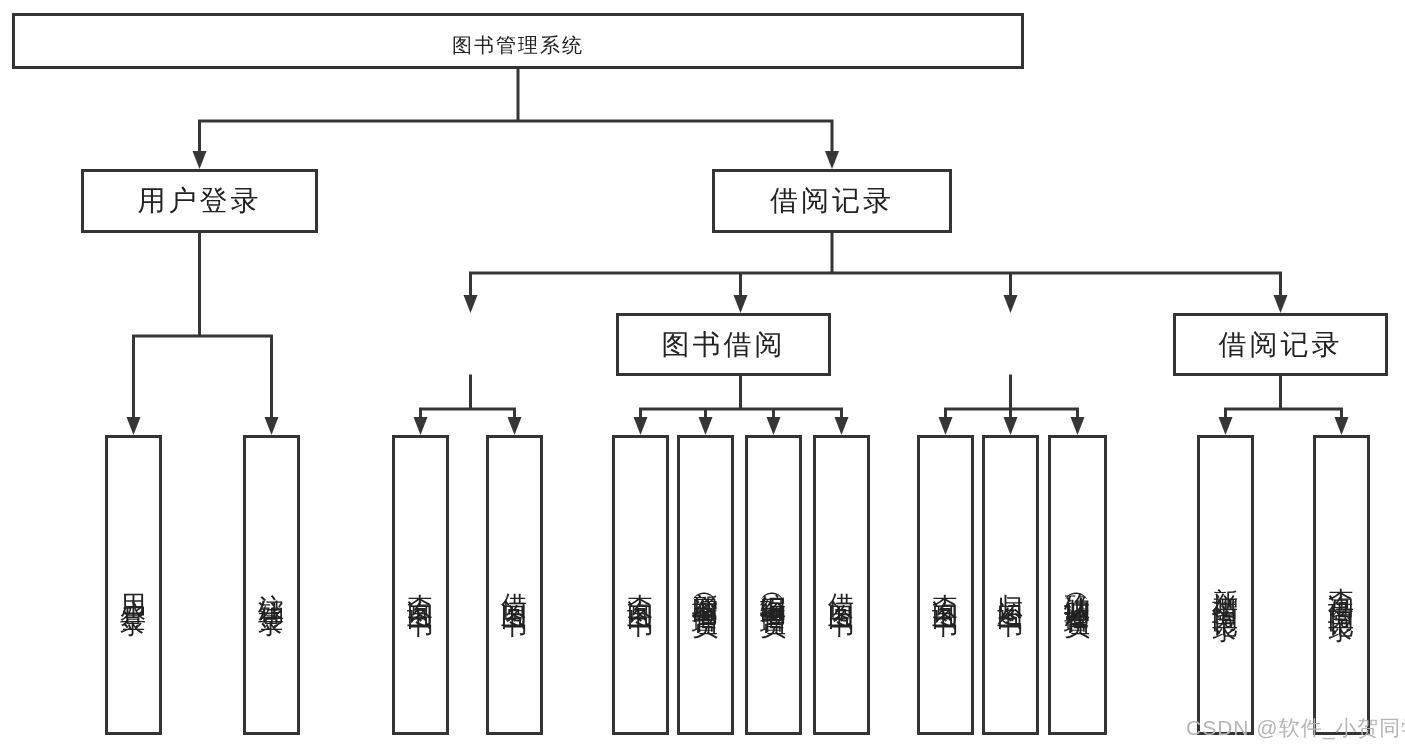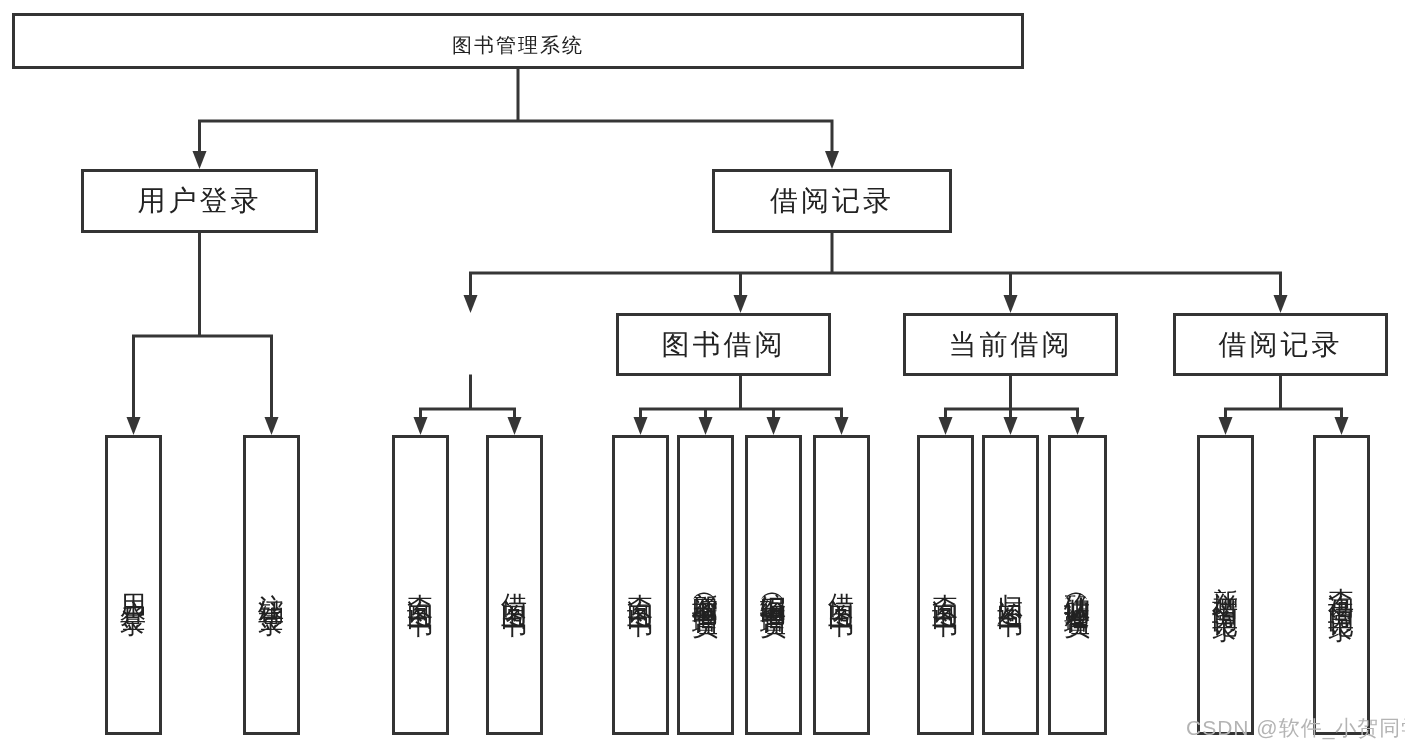--- a/index.html
+++ b/index.html
@@ -74,23 +74,20 @@
   <div class="node h" style="left:81px;top:169px;width:237px;height:64px">
     <span class="lbl">用户登录</span>
   </div>
   <div class="node h" style="left:712px;top:169px;width:240px;height:64px">
     <span class="lbl">借阅记录</span>
   </div>
 
   <div class="node h" style="left:616px;top:313px;width:215px;height:63px">
     <span class="lbl">图书借阅</span>
   </div>
-  <div class="node h" style="left:903px;top:313px;width:215px;height:63px">
-    <span class="lbl">当前借阅</span>
-  </div>
   <div class="node h" style="left:1173px;top:313px;width:215px;height:63px">
     <span class="lbl">借阅记录</span>
   </div>
 
   <div class="node v" style="left:105px;top:435px;width:57px;height:300px">
     <span class="lbl">用户登录</span>
   </div>
   <div class="node v" style="left:243px;top:435px;width:57px;height:300px">
     <span class="lbl">注销登录</span>
   </div>

